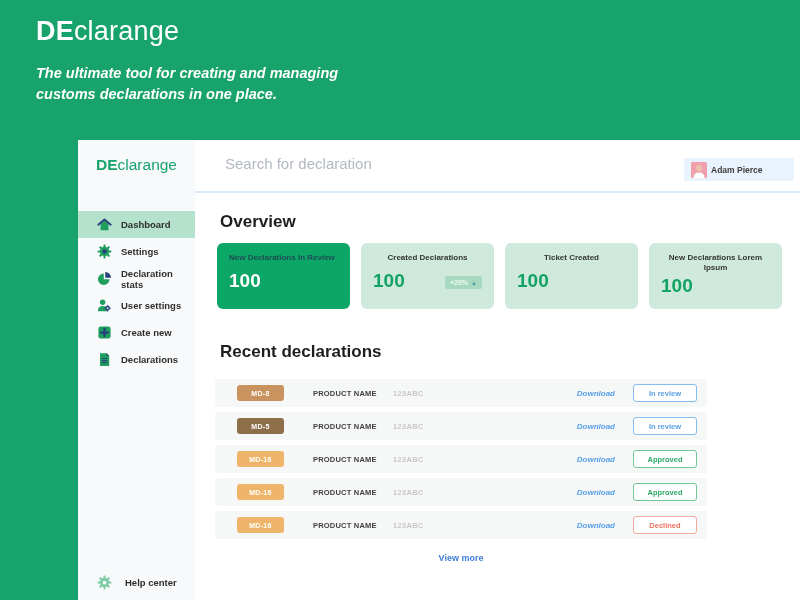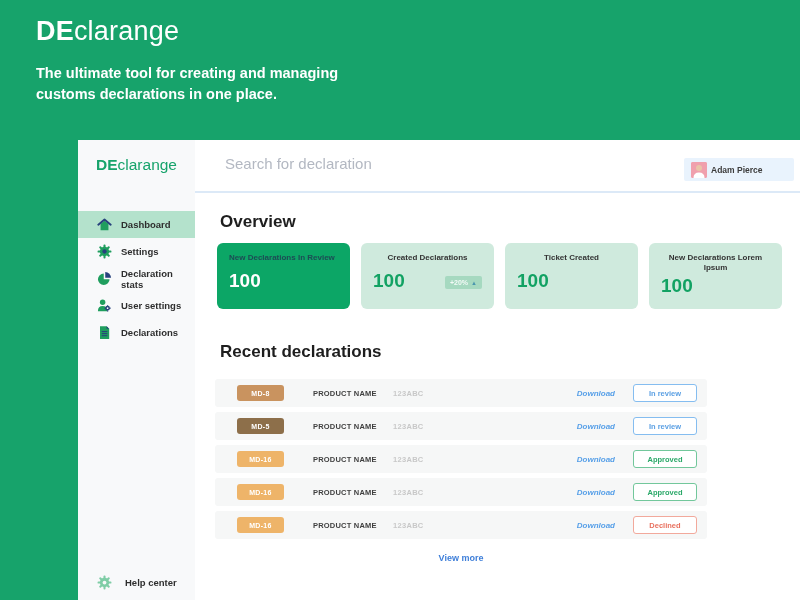--- a/index.html
+++ b/index.html
@@ -7,21 +7,21 @@
   body {
     position:relative; overflow:hidden;
     background:#17a36b;
     font-family:"Liberation Sans", sans-serif;
   }
 
   
   .hero-logo { position:absolute; left:36px; top:16px; font-size:27px; color:#ffffff; letter-spacing:.2px; }
   .hero-logo .b { font-weight:800; }
   .hero-logo .r { font-weight:400; }
-  .hero-tagline { position:absolute; left:36px; top:63px; font-size:14.5px; font-weight:600; color:#ffffff; line-height:1.42; }
+  .hero-tagline { position:absolute; left:36px; top:63px; font-size:14.5px; font-weight:600; font-style:italic; color:#ffffff; line-height:1.42; }
 
   
   .window { position:absolute; left:78px; top:140px; width:722px; height:460px; background:#ffffff; }
 
   
   .sidebar { position:absolute; left:0; top:0; width:117px; height:460px; background:#f8f9fa; }
   .side-logo { position:absolute; left:0; top:16px; width:100%; text-align:center; font-size:15.5px; color:#17a36b; }
   .side-logo .b { font-weight:800; }
   .side-logo .r { font-weight:400; }
   .nav { position:absolute; left:0; top:71px; width:100%; }
@@ -141,20 +141,29 @@
                 <rect x="10.6" y="13" width="1.4" height="1.4" rx="0.4"></rect>
                 <rect x="8" y="10.1" width="1.4" height="1.4" rx="0.4"></rect>
                 <rect x="13.2" y="10.1" width="1.4" height="1.4" rx="0.4"></rect>
               </g>
               <circle cx="11.3" cy="10.8" r="0.9" fill="#f8f9fa"></circle>
             </svg>
         </span>
         <span>User settings</span>
       </div>
 
+      <div class="nav-item">
+        <span class="ic">
+          <svg viewBox="0 0 16 16">
+              <rect x="1.5" y="1.5" width="13" height="13" rx="2.5" fill="#1f9e5e"></rect>
+              <path d="M8 4.2 V11.8 M4.2 8 H11.8" stroke="#27417c" stroke-width="2.4" stroke-linecap="round"></path>
+            </svg>
+        </span>
+        <span>Create new</span>
+      </div>
 
       <div class="nav-item">
         <span class="ic">
           <svg viewBox="0 0 16 16">
               <path d="M3.2 1.2 H10.2 L13 4 V14.8 H3.2 Z" fill="#1f9e5e"></path>
               <path d="M10.2 1.2 L13 4 H10.2 Z" fill="#27417c"></path>
               <g stroke="#27417c" stroke-width="1.1">
                 <path d="M5 7 H11"></path>
                 <path d="M5 9.2 H11"></path>
                 <path d="M5 11.4 H11"></path>

